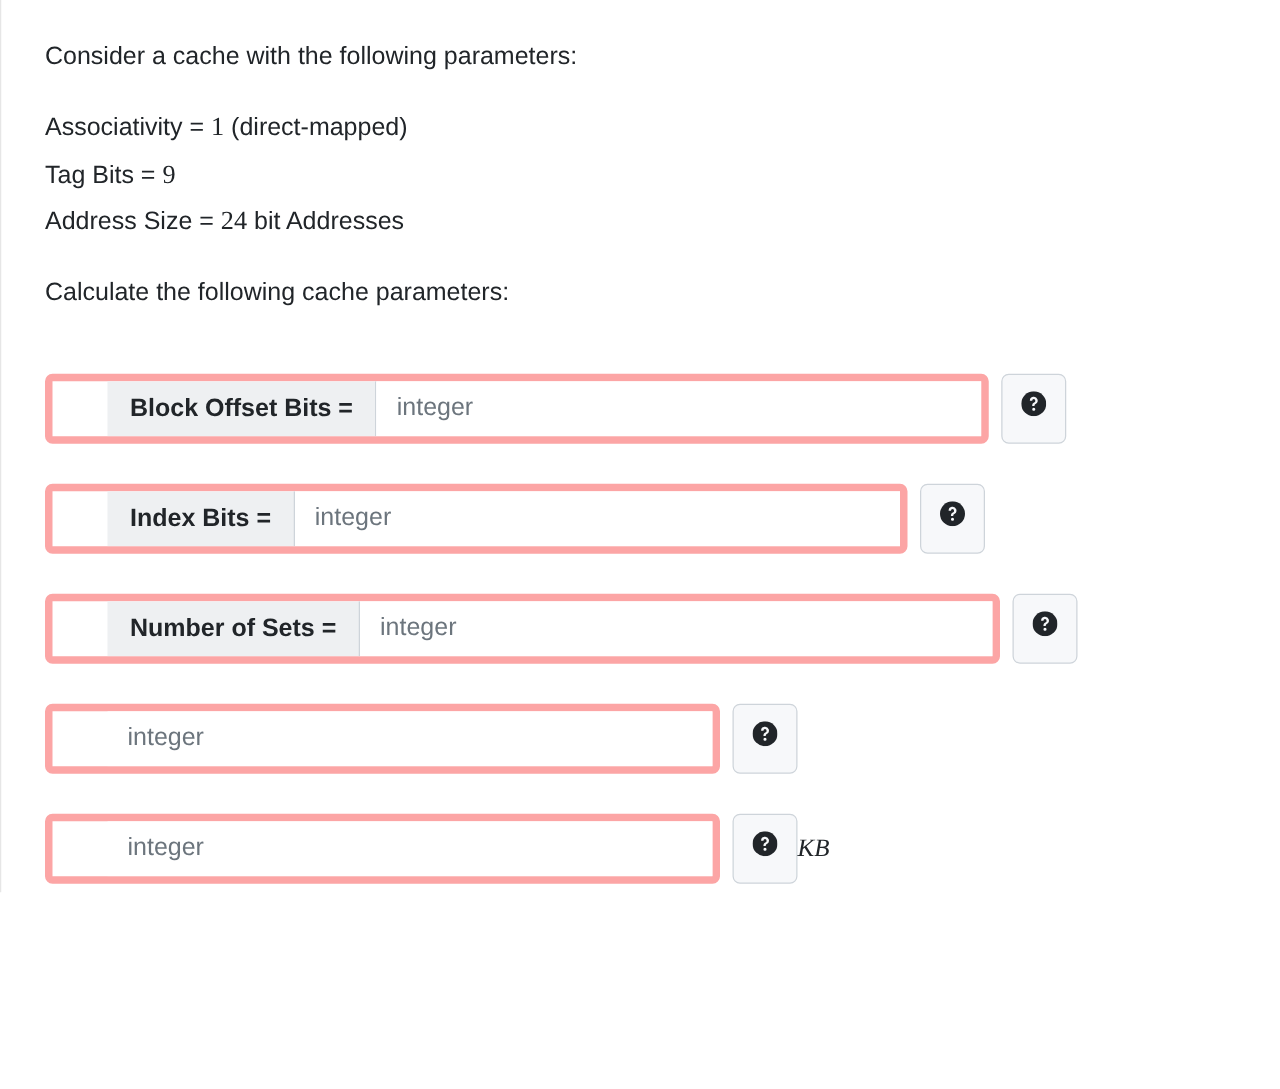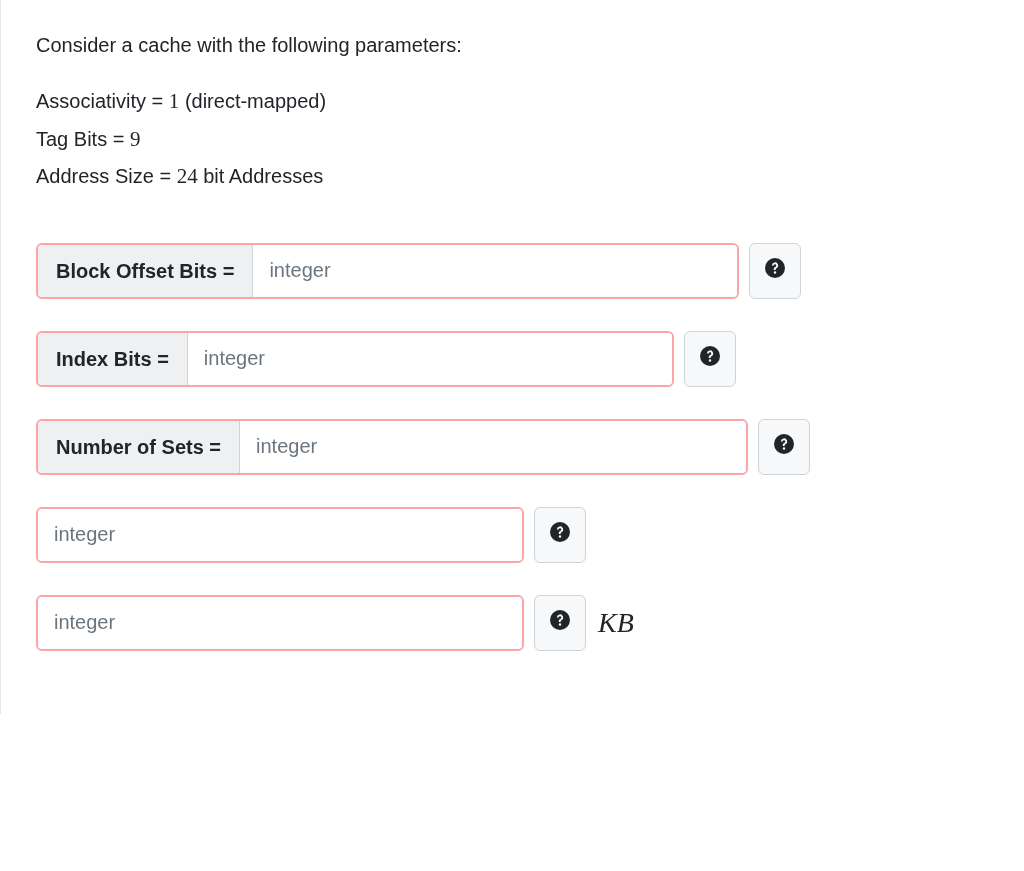--- a/index.html
+++ b/index.html
@@ -35,24 +35,25 @@
   }
 
   .inputs-area { padding-top: 8px; }
   .row {
     display: flex;
     align-items: stretch;
     margin-bottom: 32px;
   }
   .field-group {
     display: flex;
-    border: 2px solid #fca5a5;
+    border: 6px solid #fca5a5;
     border-radius: 6px;
     overflow: hidden;
     height: 56px;
+    padding-left: 44px;
   }
   .field-label {
     background: #eef0f2;
     border-right: 1px solid #ced4da;
     padding: 0 18px;
     display: flex;
     align-items: center;
     font-weight: 600;
     color: #212529;
     white-space: nowrap;
@@ -80,44 +81,44 @@
     align-items: center;
     justify-content: center;
     cursor: pointer;
     flex: none;
   }
   .help-btn svg { width: 20px; height: 20px; }
 
   .unit {
     font-family: "Times New Roman", Times, serif;
     font-style: italic;
-    font-size: 28px;
+    font-size: 20px;
     display: flex;
     align-items: center;
-    margin-left: 12px;
   }
 </style>
 </head>
 <body>
 
 <div class="page">
 
   <div class="prompt-block">
     <p class="intro">Consider a cache with the following parameters:</p>
 
     <p>
       <span>Associativity = </span><span class="serif-num">1</span><span> (direct-mapped)</span>
     </p>
     <p>
       <span>Tag Bits = </span><span class="serif-num">9</span><span></span>
     </p>
     <p>
       <span>Address Size = </span><span class="serif-num">24</span><span> bit Addresses</span>
     </p>
 
+    <p class="calc">Calculate the following cache parameters:</p>
   </div>
 
   <div class="inputs-area">
 
     <div class="row">
       <div class="field-group">
         <div class="field-label">Block Offset Bits =</div>
         <input class="field-input" type="text" placeholder="integer" style="width: 484px;">
       </div>
       <div class="help-btn">

